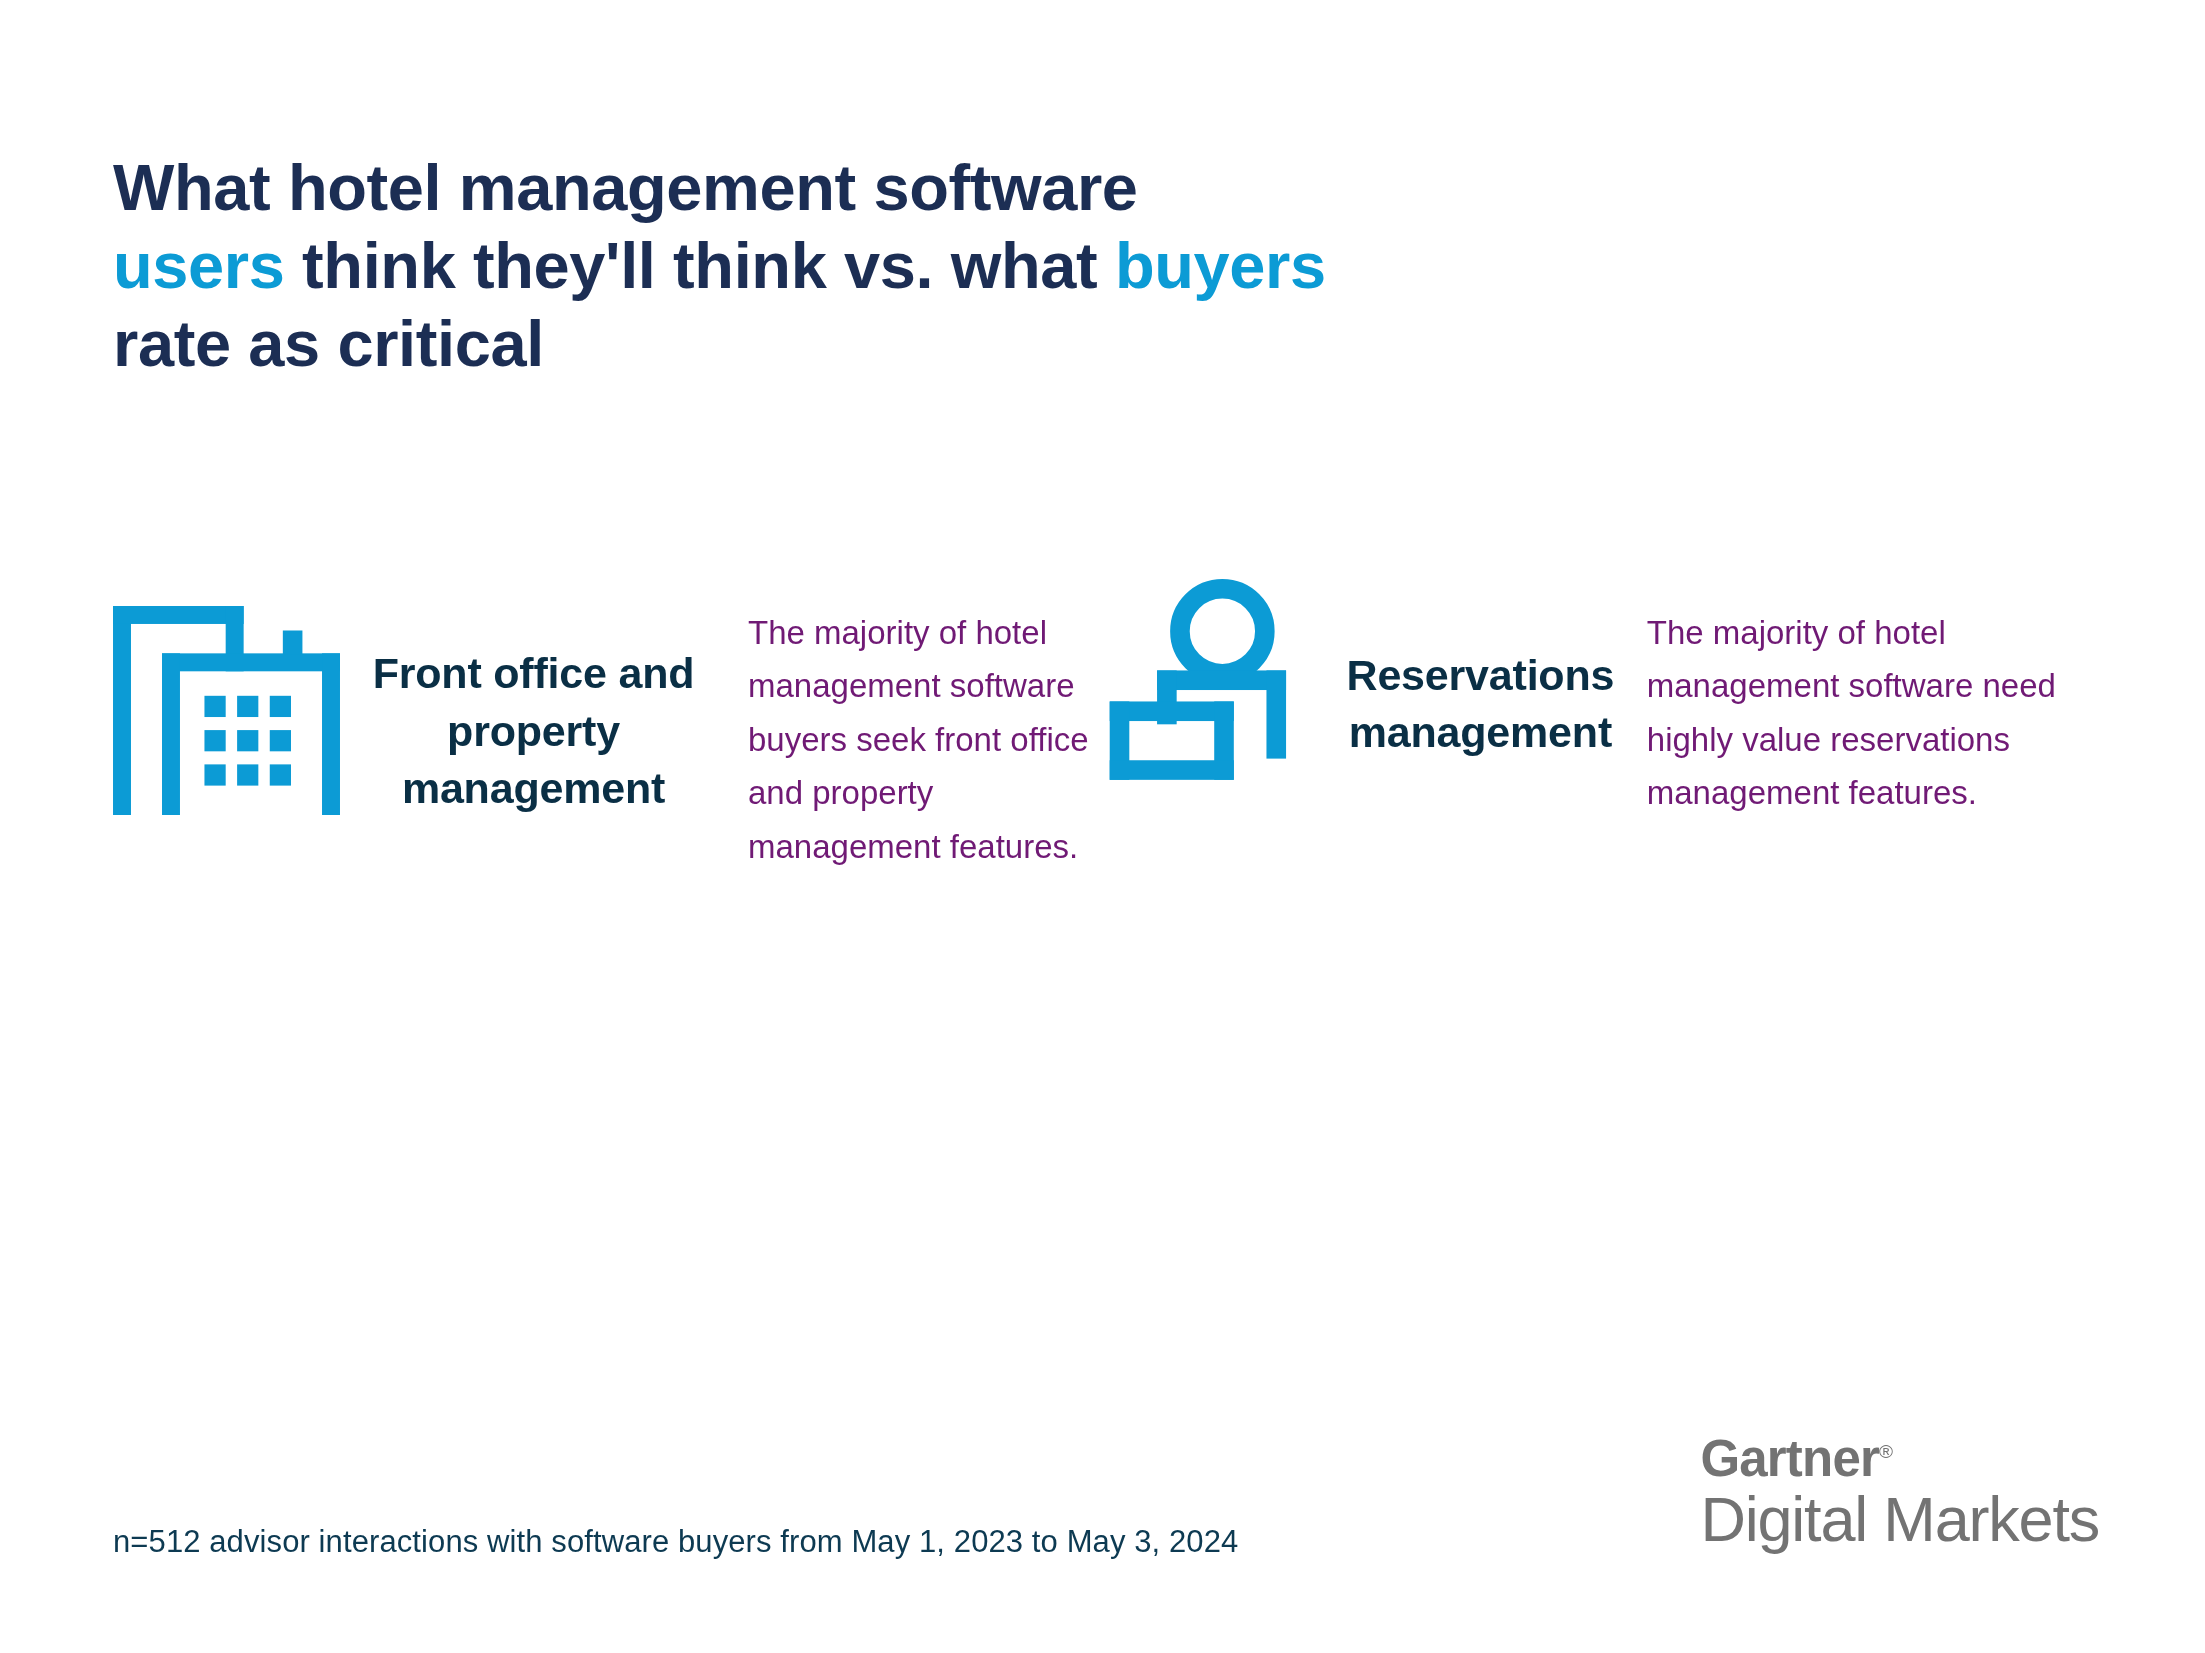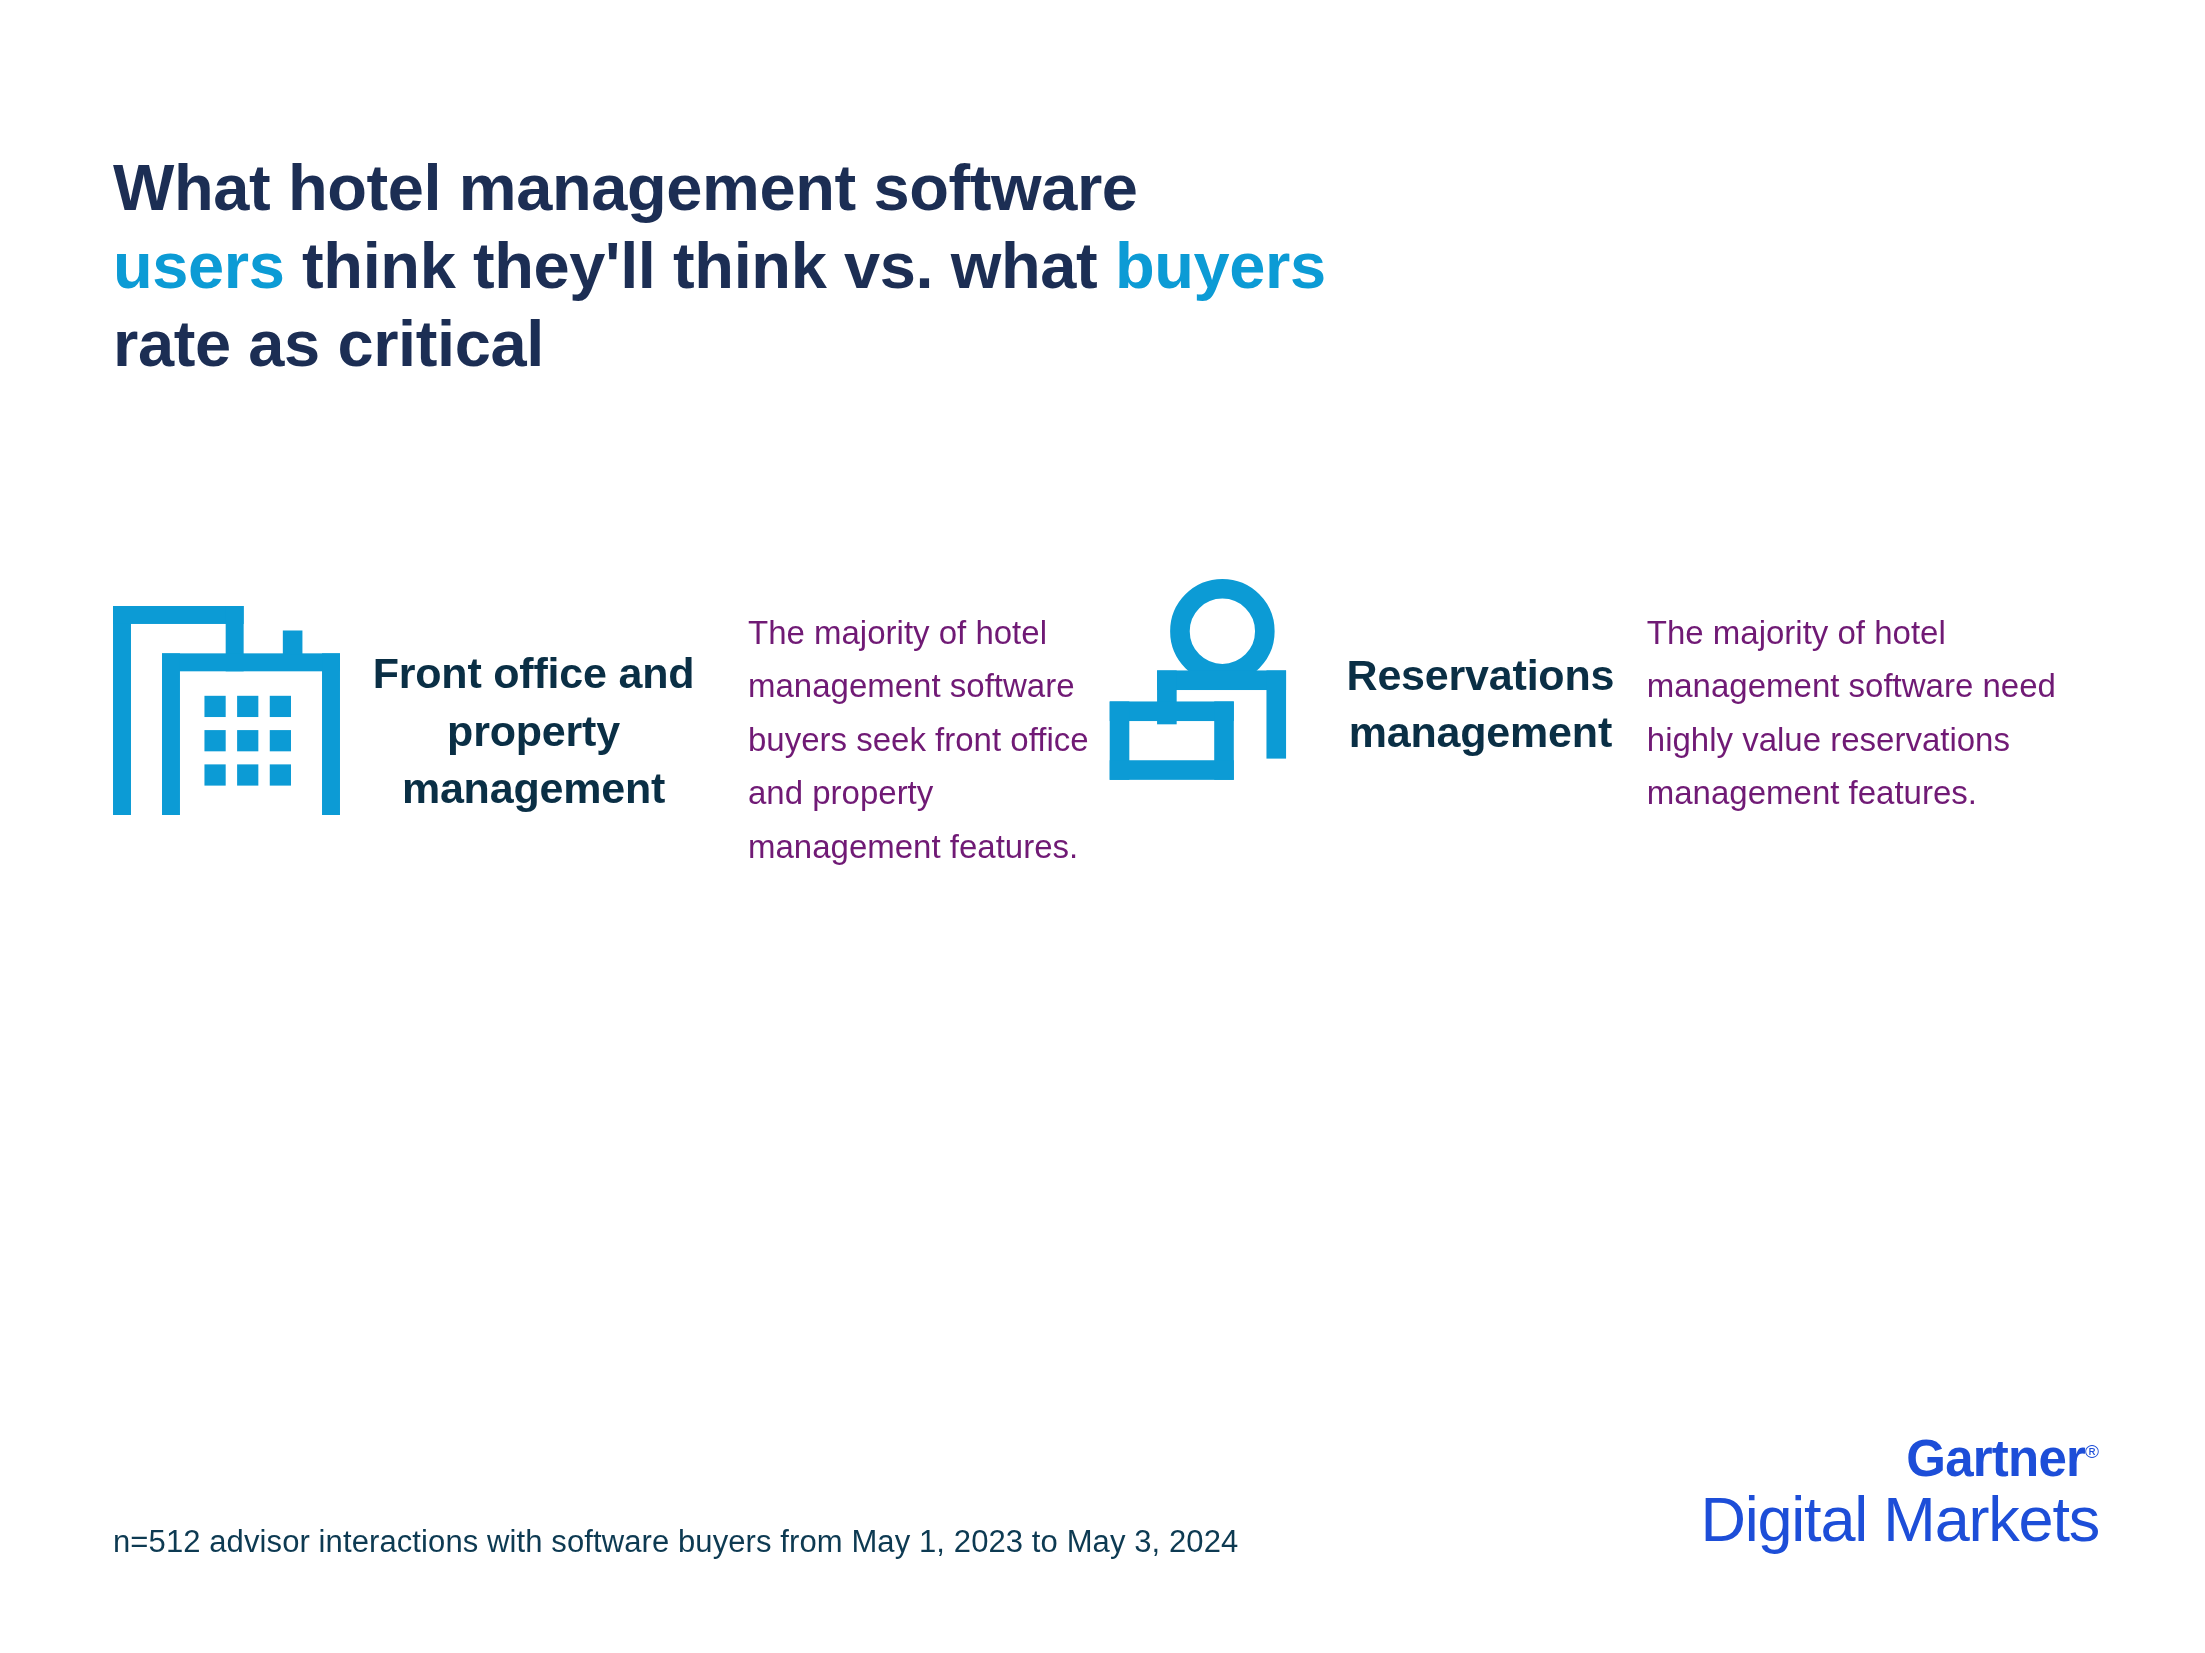--- a/index.html
+++ b/index.html
@@ -95,22 +95,22 @@
     font-weight: 400;
     color: #0d3a52;
     letter-spacing: 0.1px;
   }
 
   
   .logo {
     position: absolute;
     right: 106px;
     top: 1433px;
-    text-align: right;
-    color: #1d4ed8;
+    text-align: left;
+    color: #737373;
   }
   .logo-top {
     font-size: 51px;
     font-weight: 700;
     letter-spacing: -0.8px;
     line-height: 1;
     white-space: nowrap;
   }
   .logo-reg {
     font-size: 19px;

